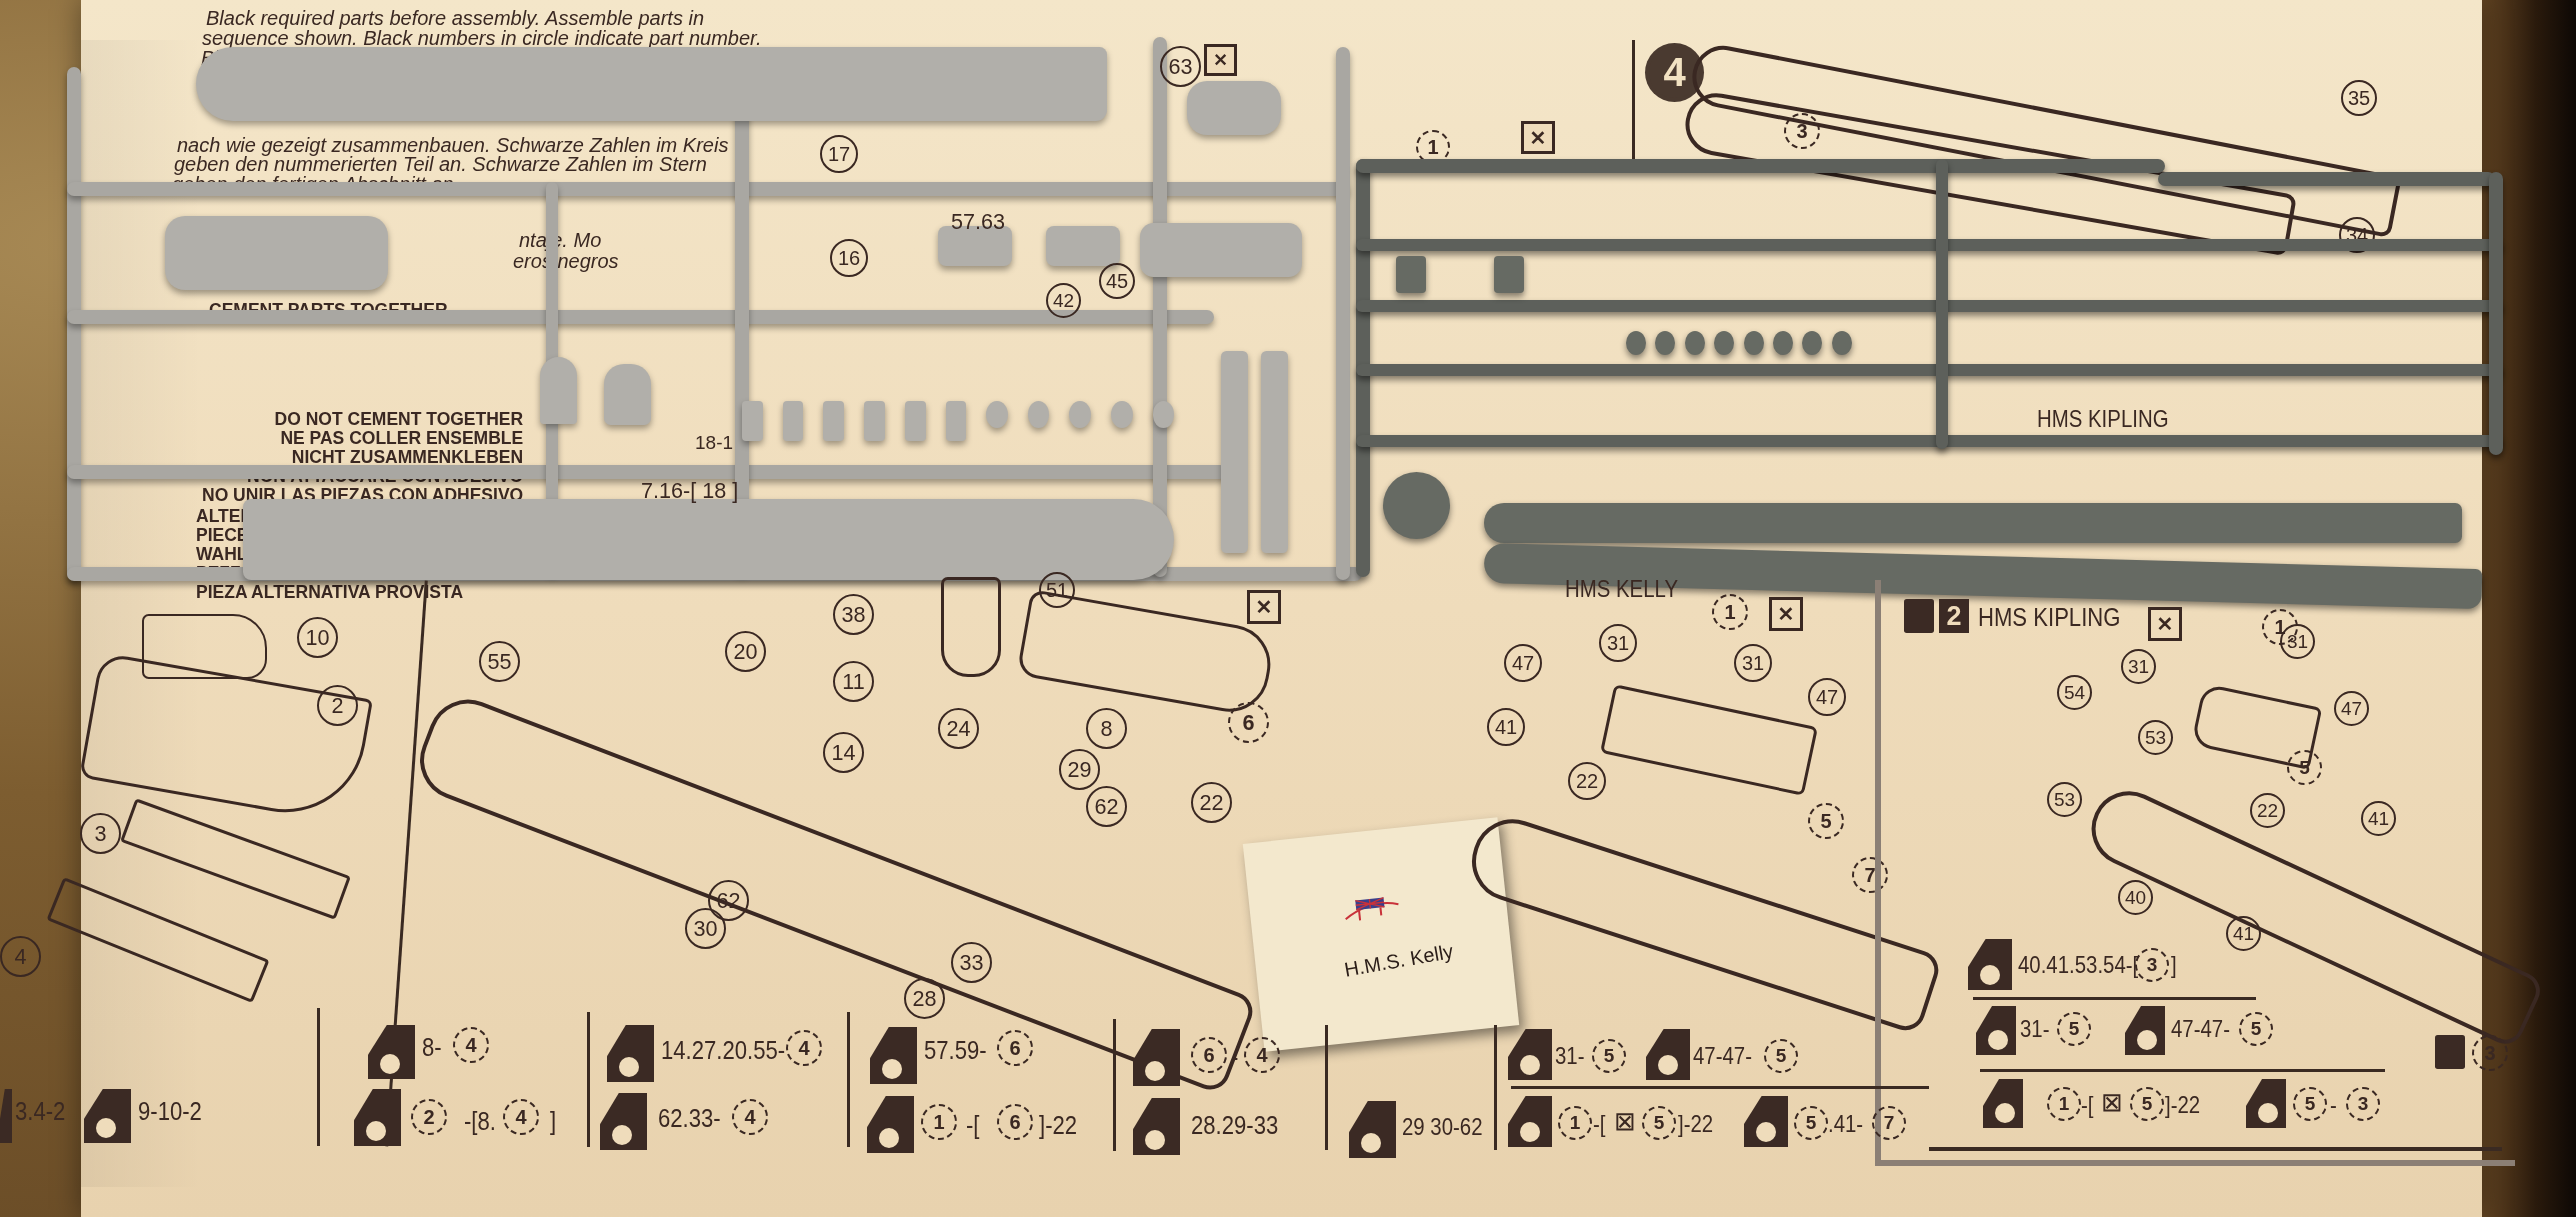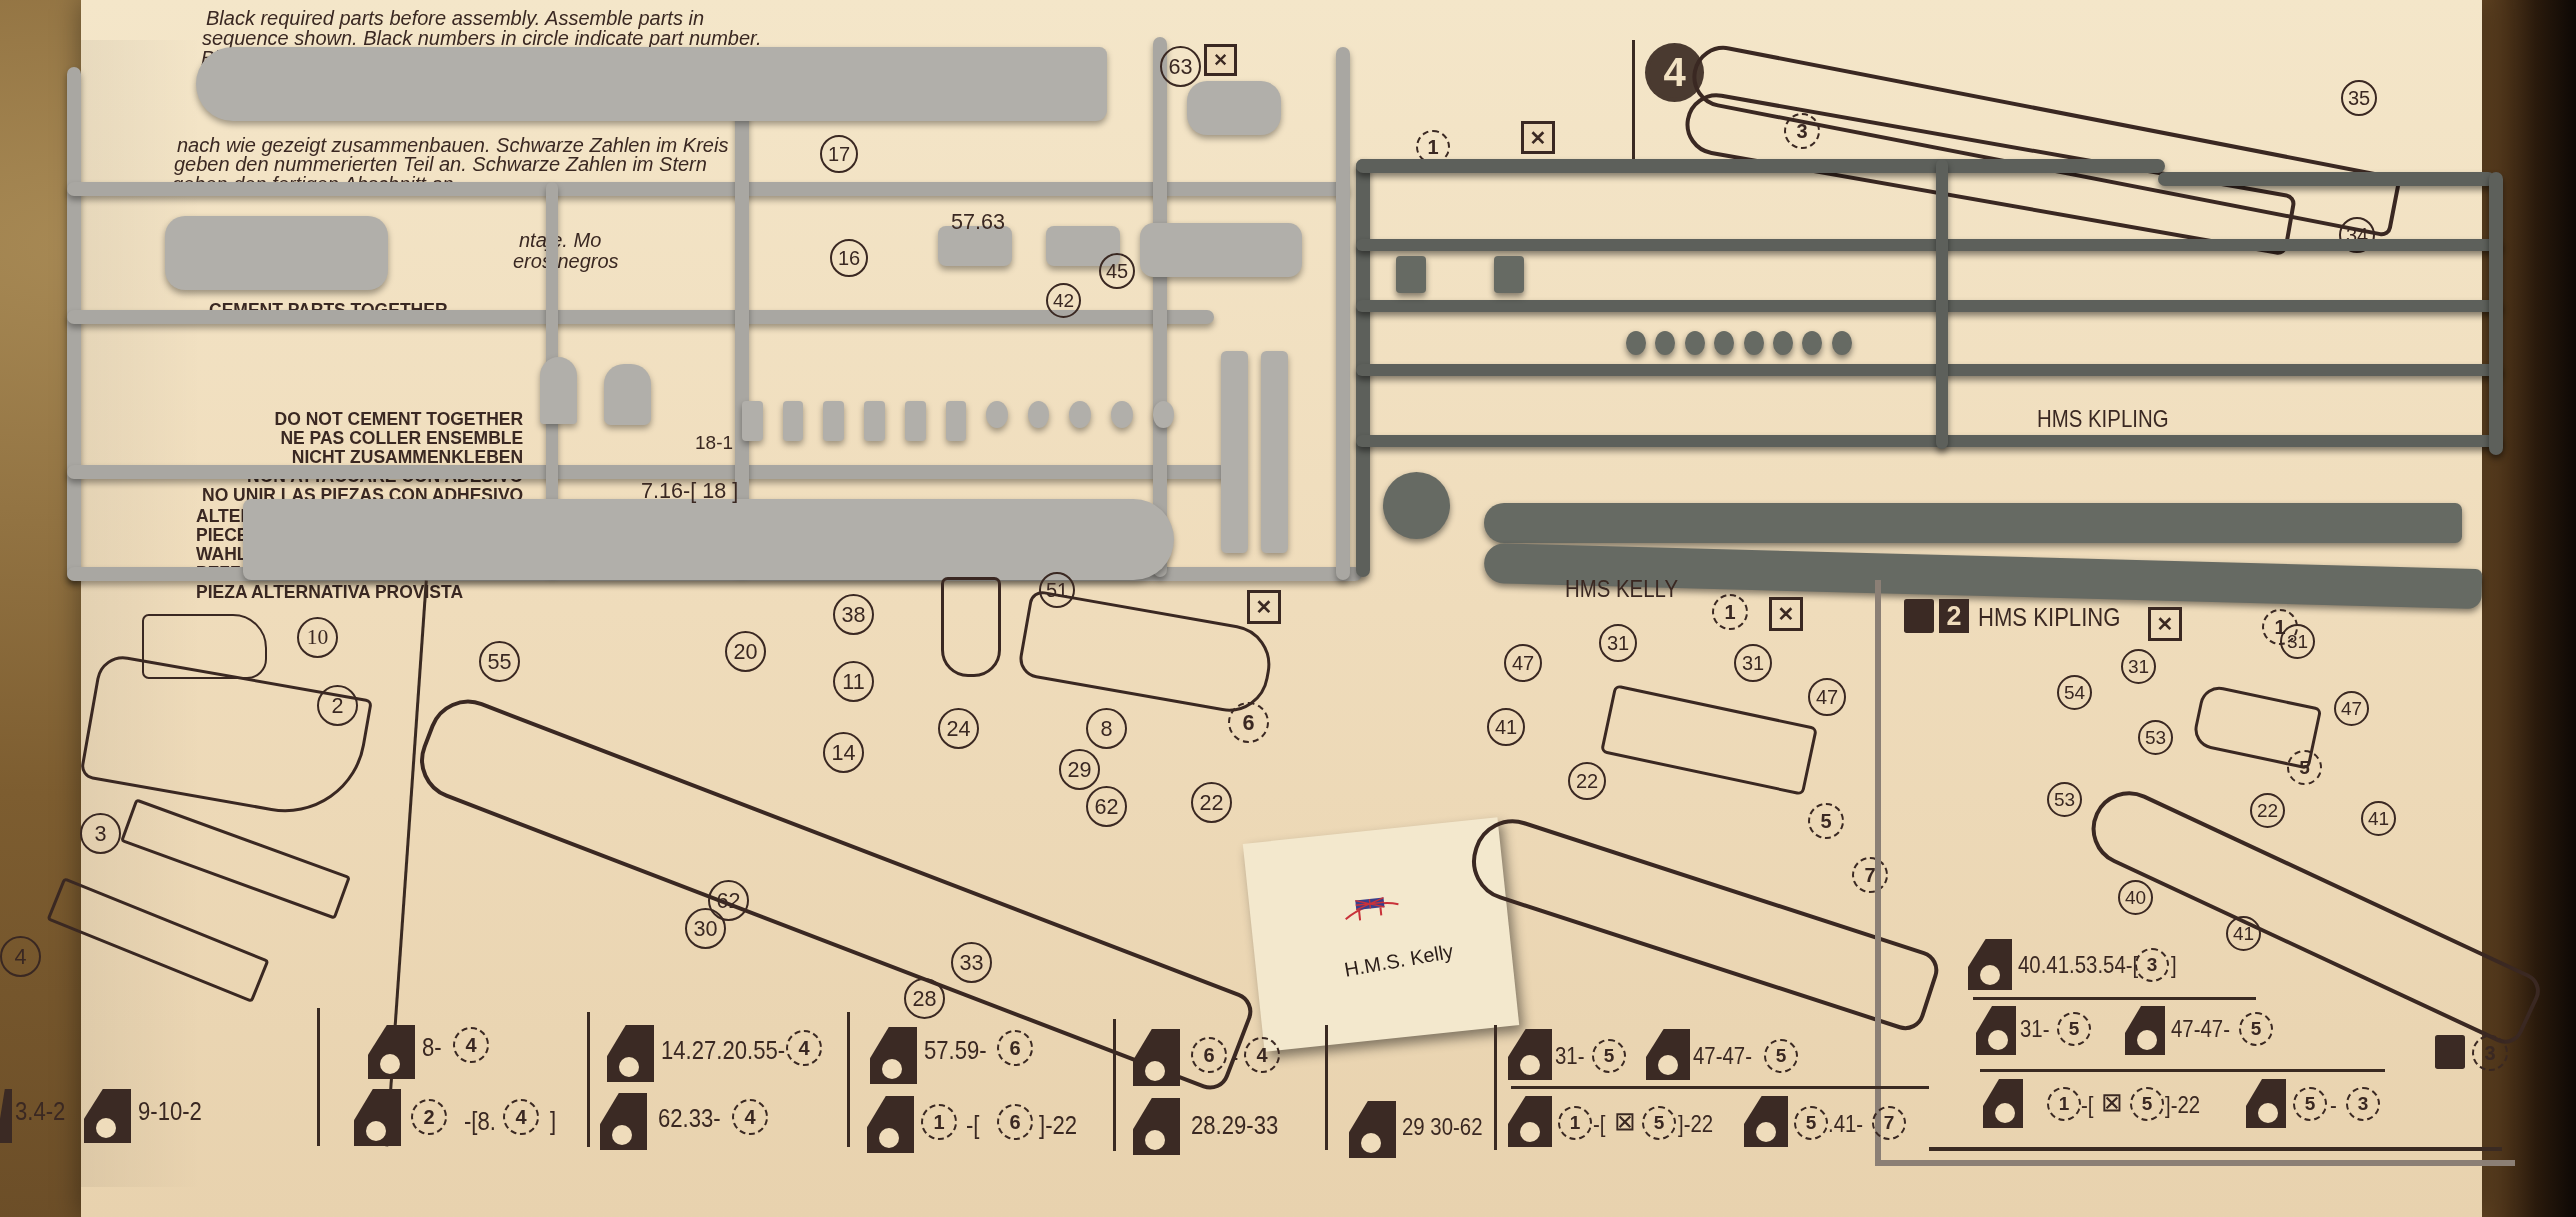--- a/index.html
+++ b/index.html
@@ -110,21 +110,21 @@
   <div class="part-light" style="left:1261px;top:351px;width:27px;height:202px;border-radius:5.4px;"></div>
   <div class="part-light" style="left:540px;top:357px;width:37px;height:67px;border-radius:20px 20px 4px 4px;"></div>
   <div class="part-light" style="left:604px;top:364px;width:47px;height:61px;border-radius:20px 20px 6.7px 6.7px;"></div>
 </div>
 
 <div class="circ" style="left:1160px;top:46px;width:37px;height:37px;font-size:21.6px;">63</div>
 <div class="xbox" style="left:1204px;top:44px;width:27px;height:26px;font-size:17.5px;">✕</div>
 <div class="circ" style="left:820px;top:135px;width:34px;height:34px;font-size:20px;">17</div>
 <div class="circ" style="left:830px;top:239px;width:34px;height:34px;font-size:20px;">16</div>
 <div class="txt" style="left:951px;top:209px;font-size:21.6px;">57.63</div>
-<div class="circ" style="left:1099px;top:253px;width:32px;height:32px;font-size:20px;">45</div>
+<div class="circ" style="left:1099px;top:263px;width:32px;height:32px;font-size:20px;">45</div>
 <div class="circ" style="left:1046px;top:283px;width:31px;height:31px;font-size:19px;">42</div>
 <div class="txt" style="left:641px;top:478px;font-size:21.6px;">7.16-[ 18 ]</div>
 <div class="txt" style="left:695px;top:432px;font-size:19px;">18-1</div>
 
 <div>
   <div class="sprue-dark" style="left:1356px;top:159px;width:13.5px;height:418px;"></div>
   <div class="sprue-dark" style="left:1356px;top:159px;width:809px;height:13.5px;"></div>
   <div class="sprue-dark" style="left:2158px;top:172px;width:337px;height:13.5px;"></div>
   <div class="sprue-dark" style="left:1356px;top:239px;width:1147px;height:12px;"></div>
   <div class="sprue-dark" style="left:1356px;top:300px;width:1147px;height:12px;"></div>
@@ -144,21 +144,21 @@
     <div class="part-dark" style="position:relative;width:20px;height:24px;border-radius:50%;"></div>
     <div class="part-dark" style="position:relative;width:20px;height:24px;border-radius:50%;"></div>
     <div class="part-dark" style="position:relative;width:20px;height:24px;border-radius:50%;"></div>
   </div>
   <div class="part-dark" style="left:1396px;top:256px;width:30px;height:37px;border-radius:4px;"></div>
   <div class="part-dark" style="left:1494px;top:256px;width:30px;height:37px;border-radius:4px;"></div>
 </div>
 <div class="txt" style="left:2037px;top:405px;font-size:24px;transform:scaleX(.85);transform-origin:left;">HMS KIPLING</div>
 
 <div class="line" style="left:405px;top:580px;width:2.7px;height:567px;transform:rotate(4deg);"></div>
-<div class="circ" style="left:297px;top:617px;width:37px;height:37px;font-size:21.6px;font-family:Liberation Serif, serif;">10</div>
+<div class="circ" style="left:297px;top:617px;width:37px;height:37px;font-size:21.6px;">10</div>
 <div class="part-light" style="left:142px;top:614px;width:121px;height:61px;background:transparent;border:2.7px solid #3a2822;border-radius:6.7px 34px 20px 6.7px;box-shadow:none;"></div>
 <div class="circ" style="left:317px;top:685px;width:37px;height:37px;font-size:21.6px;">2</div>
 <div style="position:absolute;left:88px;top:675px;width:270px;height:121px;border:3.4px solid #3a2822;border-radius:27px 6.7px 81px 13.5px;transform:rotate(10deg);"></div>
 <div class="circ" style="left:80px;top:813px;width:37px;height:37px;font-size:21.6px;">3</div>
 <div style="position:absolute;left:121px;top:836px;width:223px;height:40px;border:3.4px solid #3a2822;border-radius:4px;transform:rotate(20deg);"></div>
 <div class="circ" style="left:0px;top:936px;width:37px;height:37px;font-size:21.6px;">4</div>
 <div style="position:absolute;left:47px;top:917px;width:216px;height:40px;border:3.4px solid #3a2822;border-radius:4px;transform:rotate(22deg);"></div>
 
 <div class="ship-plan" style="left:445px;top:688px;width:863px;height:94px;transform:rotate(21deg);transform-origin:left top;"></div>
 <div class="circ" style="left:479px;top:641px;width:37px;height:37px;font-size:21.6px;">55</div>

